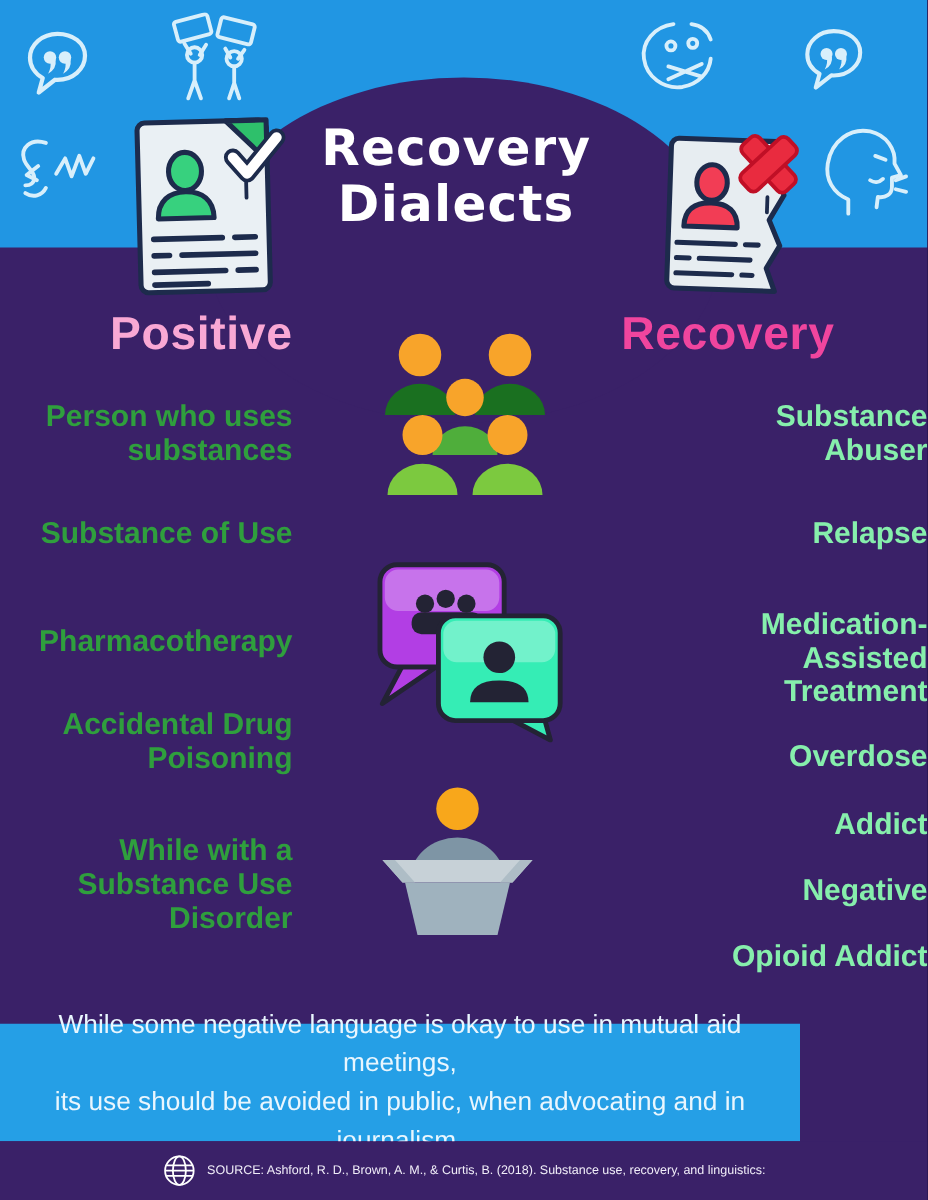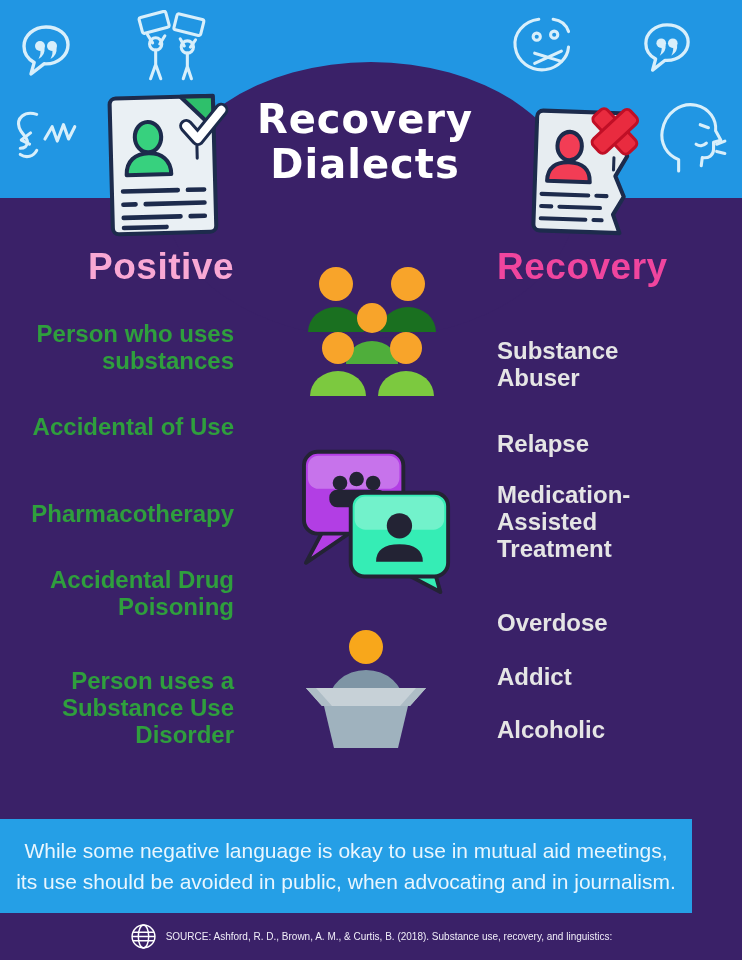--- a/index.html
+++ b/index.html
@@ -10,23 +10,23 @@
   .hicon{position:absolute;z-index:3;}
   .doc{position:absolute;z-index:4;}
   .title-block{position:absolute;top:97px;left:0;width:730px;text-align:center;color:#ffffff;z-index:5;}
   .title{font-family:"DejaVu Sans",sans-serif;font-weight:bold;font-size:40px;line-height:45px;letter-spacing:1px;}
   .subtitle{margin-top:6px;font-family:"DejaVu Sans",sans-serif;font-size:21px;color:#eee8f8;letter-spacing:.4px;}
   .heading{position:absolute;font-weight:bold;font-size:37px;letter-spacing:.5px;z-index:2;}
   .heading.pos{left:0;width:234px;top:246px;text-align:right;color:#f9a8d4;}
   .heading.neg{left:497px;width:245px;top:246px;text-align:left;color:#f0459e;}
   .term{position:absolute;font-weight:bold;font-size:24px;line-height:27px;white-space:pre-line;z-index:2;}
   .term.pos{left:0;width:234px;text-align:right;color:#2f9f3d;}
-  .term.neg{left:497px;width:245px;text-align:left;color:#e5e5e5;margin-top:17px;}
+  .term.neg{left:497px;width:245px;text-align:right;color:#86efac;}
   .cicon{position:absolute;z-index:2;}
-  .banner{position:absolute;top:819px;left:0;width:692px;height:94px;background:#259fe6;z-index:6;
+  .banner{position:absolute;top:819px;left:0;width:640px;height:94px;background:#259fe6;z-index:6;
           display:flex;flex-direction:column;align-items:center;justify-content:center;
           color:#e9f6fe;font-size:21px;line-height:31px;text-align:center;}
   .footer{position:absolute;top:913px;left:0;width:742px;height:47px;background:#3a2168;z-index:6;
           display:flex;align-items:center;justify-content:center;gap:9px;color:#f0edf8;}
   .footer-text{font-size:10px;line-height:13px;text-align:left;}
 </style>
 </head>
 <body>
 
 <div class="page">
@@ -124,37 +124,38 @@
   <div class="title-block">
     <div class="title">Recovery</div>
     <div class="title">Dialects</div>
   </div>
 
   <div class="heading pos">Positive</div>
   <div class="heading neg">Recovery</div>
 
   <div class="term pos" style="top:320px">Person who uses
 substances</div>
-  <div class="term pos" style="top:413px">Accidental of Use</div>
+  <div class="term pos" style="top:413px">Substance of Use</div>
   <div class="term pos" style="top:500px">Pharmacotherapy</div>
   <div class="term pos" style="top:566px">Accidental Drug
 Poisoning</div>
-  <div class="term pos" style="top:667px">Person uses a
+  <div class="term pos" style="top:667px">While with a
 Substance Use
 Disorder</div>
 
   <div class="term neg" style="top:320px">Substance
 Abuser</div>
   <div class="term neg" style="top:413px">Relapse</div>
-  <div class="term neg" style="top:464px">Medication-
+  <div class="term neg" style="top:486px">Medication-
 Assisted
 Treatment</div>
   <div class="term neg" style="top:646px">Addict</div>
   <div class="term neg" style="top:592px">Overdose</div>
-  <div class="term neg" style="top:699px">Alcoholic</div>
+  <div class="term neg" style="top:699px">Negative</div>
+  <div class="term neg" style="top:752px">Opioid Addict</div>
 
   <svg class="cicon" style="left:296px;top:258px" width="152" height="142" viewBox="0 0 152 142">
     <path d="M12 74a28 25 0 0 1 56 0z" fill="#1a7020"></path>
     <circle cx="40" cy="26" r="17" fill="#f8a42a"></circle>
     <path d="M84 74a28 25 0 0 1 56 0z" fill="#1a7020"></path>
     <circle cx="112" cy="26" r="17" fill="#f8a42a"></circle>
     <path d="M50 106a26 23 0 0 1 52 0z" fill="#4fae3b"></path>
     <circle cx="76" cy="60" r="15" fill="#f8a42a"></circle>
     <path d="M14 138a28 25 0 0 1 56 0z" fill="#7cc93f"></path>
     <circle cx="42" cy="90" r="16" fill="#f8a42a"></circle>

